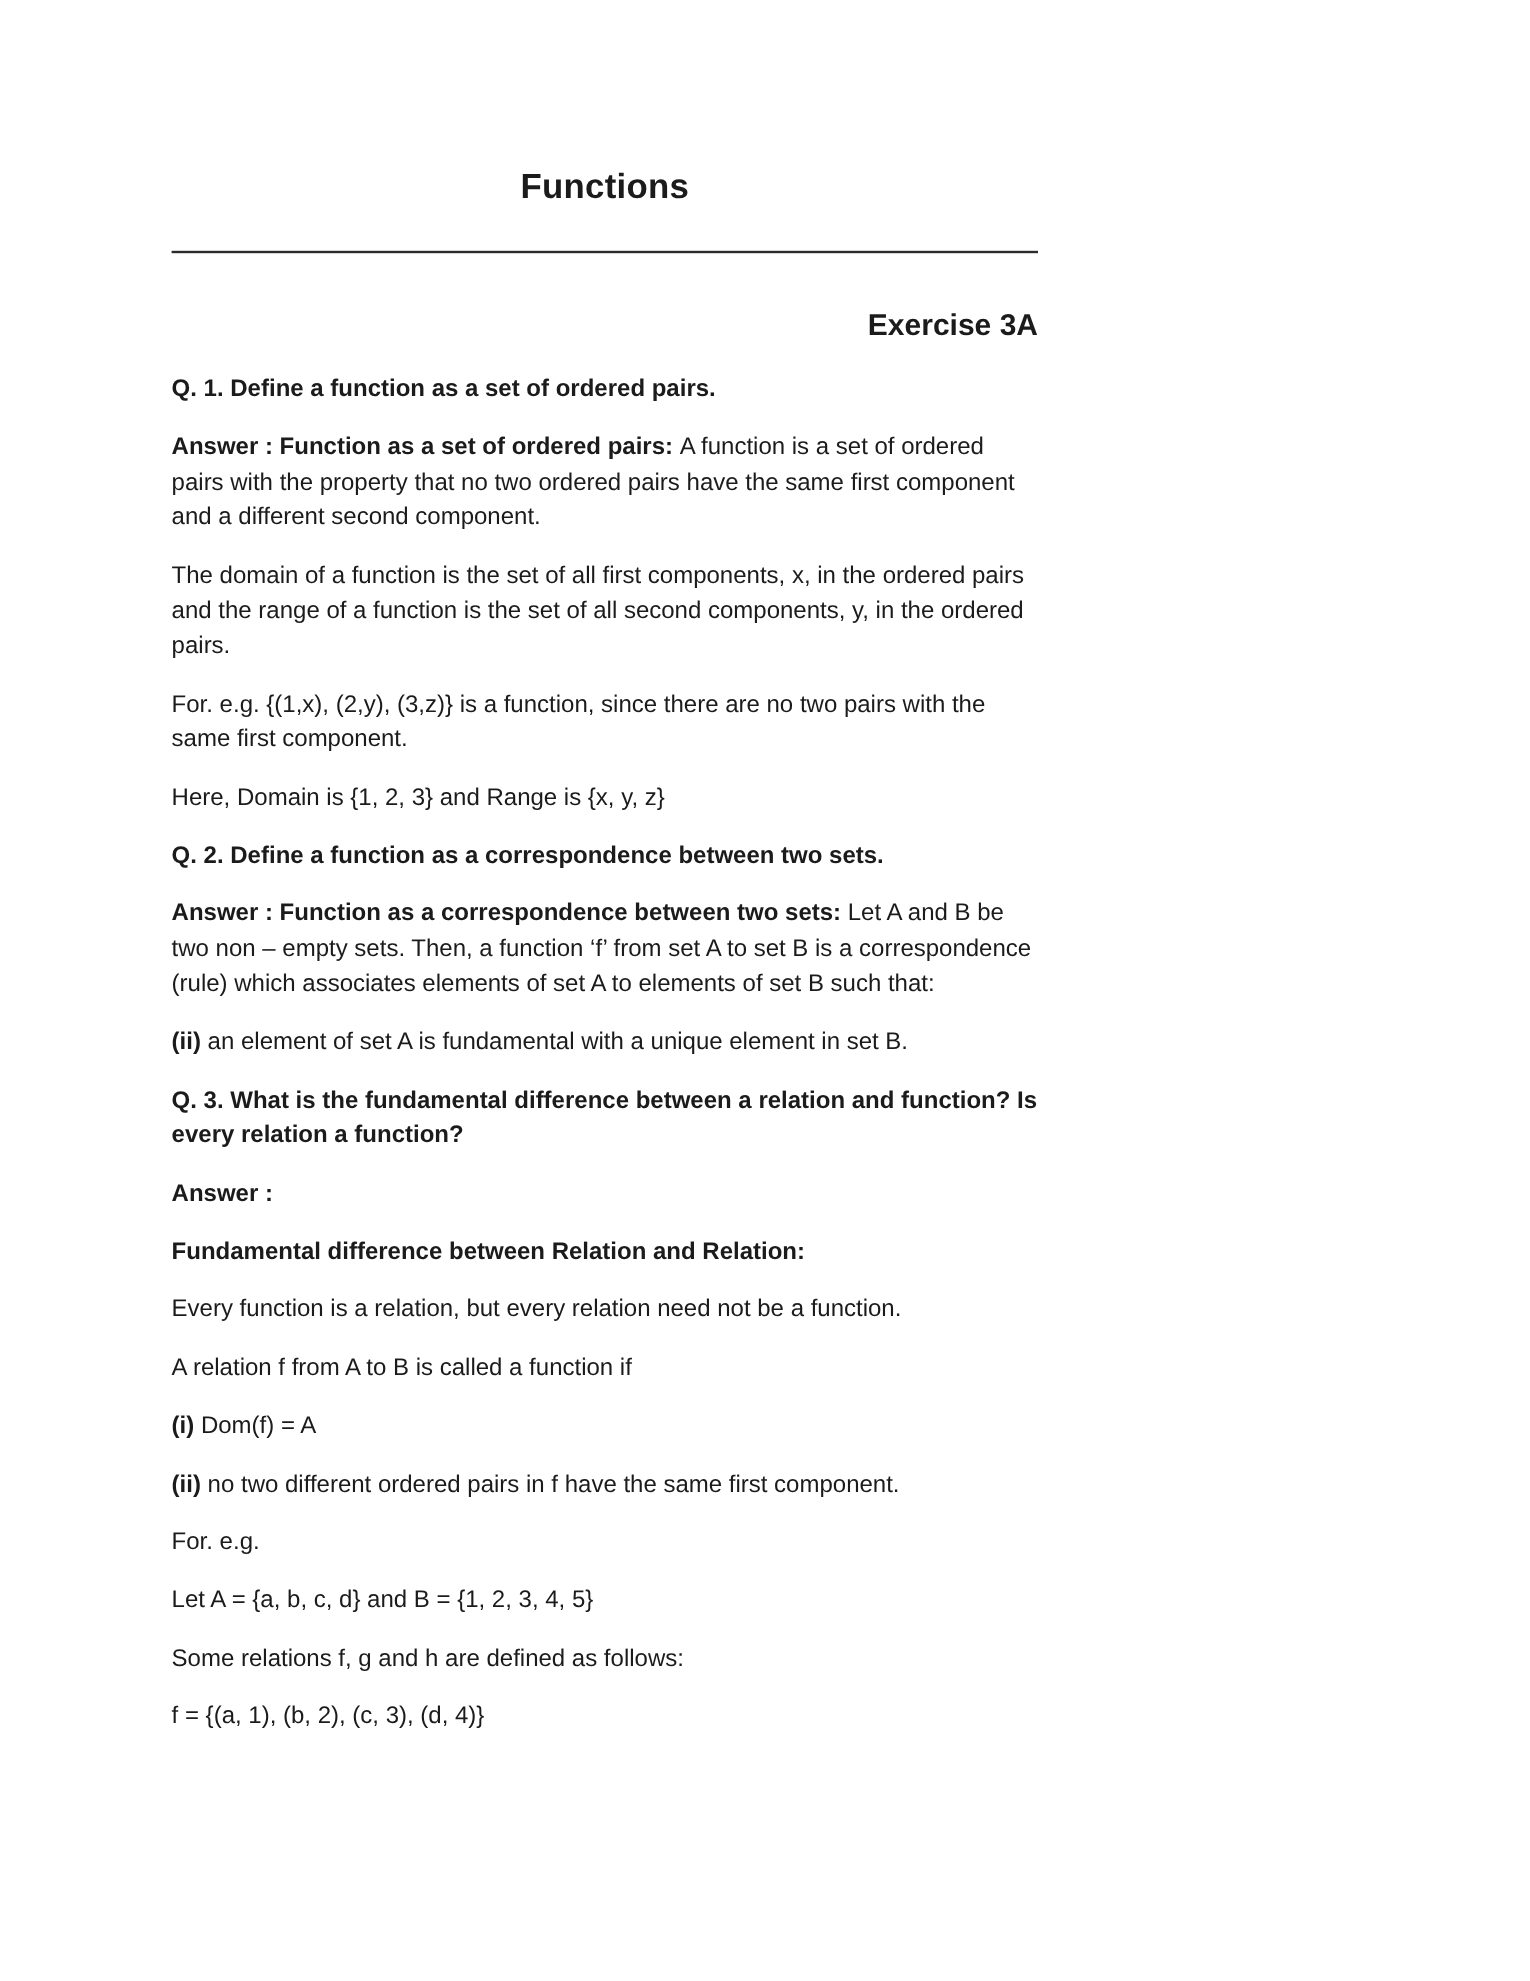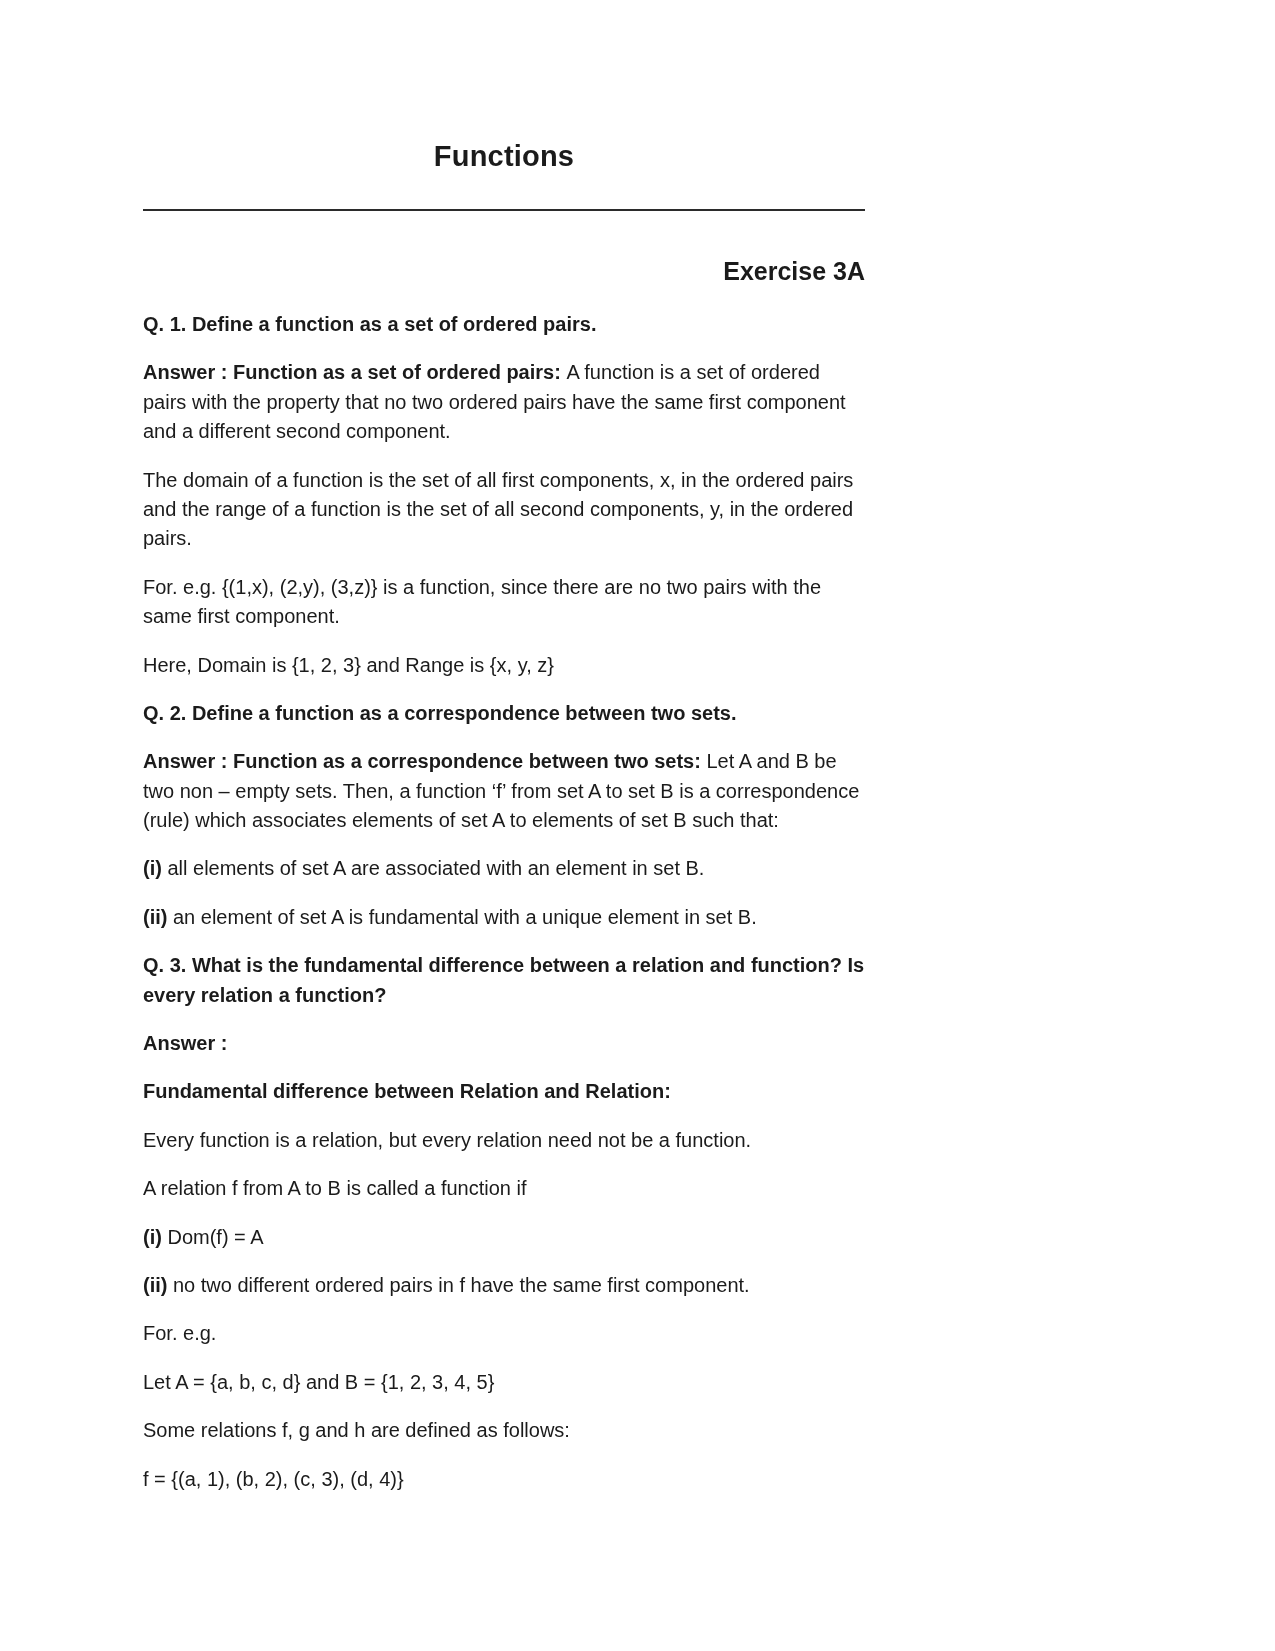--- a/index.html
+++ b/index.html
@@ -56,21 +56,20 @@
   <h2 class="section-heading">Exercise 3A</h2>
 
   <div class="doc-body">
       <p><strong>Q. 1. Define a function as a set of ordered pairs.</strong></p>
       <p><strong>Answer : Function as a set of ordered pairs: </strong><span>A function is a set of ordered pairs with the property that no two ordered pairs have the same first component and a different second component.</span></p>
       <p><span>The domain of a function is the set of all first components, x, in the ordered pairs and the range of a function is the set of all second components, y, in the ordered pairs.</span></p>
       <p><span>For. e.g. {(1,x), (2,y), (3,z)} is a function, since there are no two pairs with the same first component.</span></p>
       <p><span>Here, Domain is {1, 2, 3} and Range is {x, y, z}</span></p>
       <p><strong>Q. 2. Define a function as a correspondence between two sets.</strong></p>
       <p><strong>Answer : Function as a correspondence between two sets: </strong><span>Let A and B be two non – empty sets. Then, a function ‘f’ from set A to set B is a correspondence (rule) which associates elements of set A to elements of set B such that:</span></p>
-      <p><strong>(i) </strong><span>all elements of set A are associated with an element in set B.</span></p>
       <p><strong>(ii) </strong><span>an element of set A is fundamental with a unique element in set B.</span></p>
       <p><strong>Q. 3. What is the fundamental difference between a relation and function? Is every relation a function?</strong></p>
       <p><strong>Answer :</strong></p>
       <p><strong>Fundamental difference between Relation and Relation:</strong></p>
       <p><span>Every function is a relation, but every relation need not be a function.</span></p>
       <p><span>A relation f from A to B is called a function if</span></p>
       <p><strong>(i) </strong><span>Dom(f) = A</span></p>
       <p><strong>(ii) </strong><span>no two different ordered pairs in f have the same first component.</span></p>
       <p><span>For. e.g.</span></p>
       <p><span>Let A = {a, b, c, d} and B = {1, 2, 3, 4, 5}</span></p>

